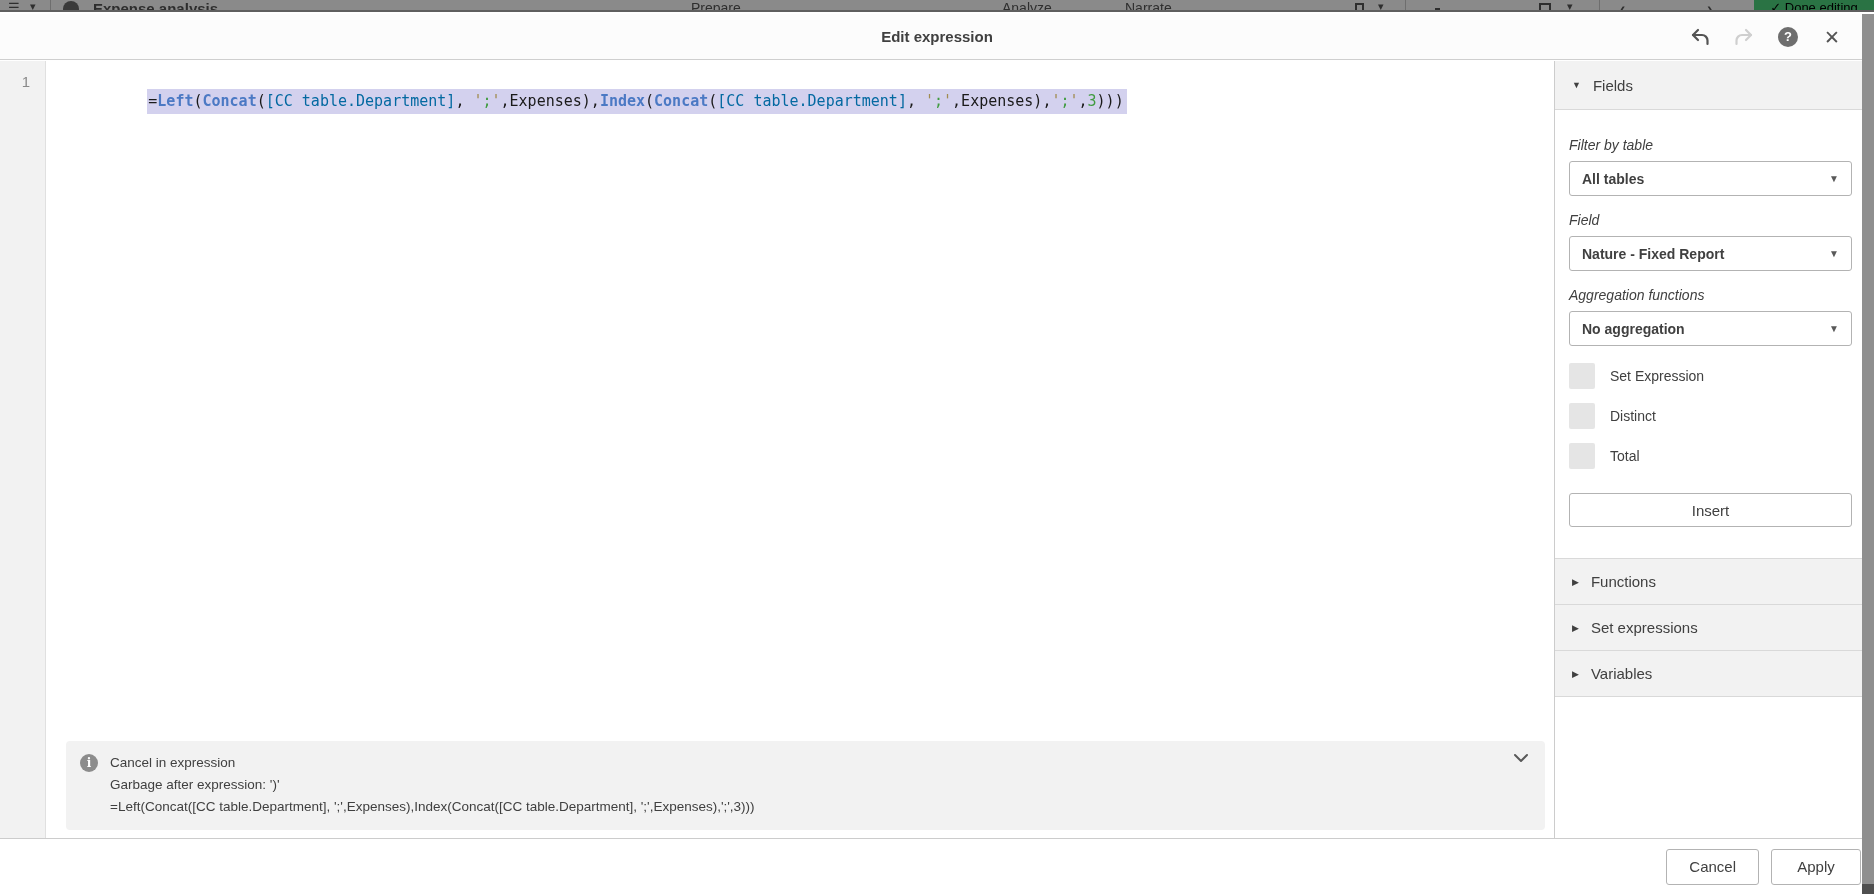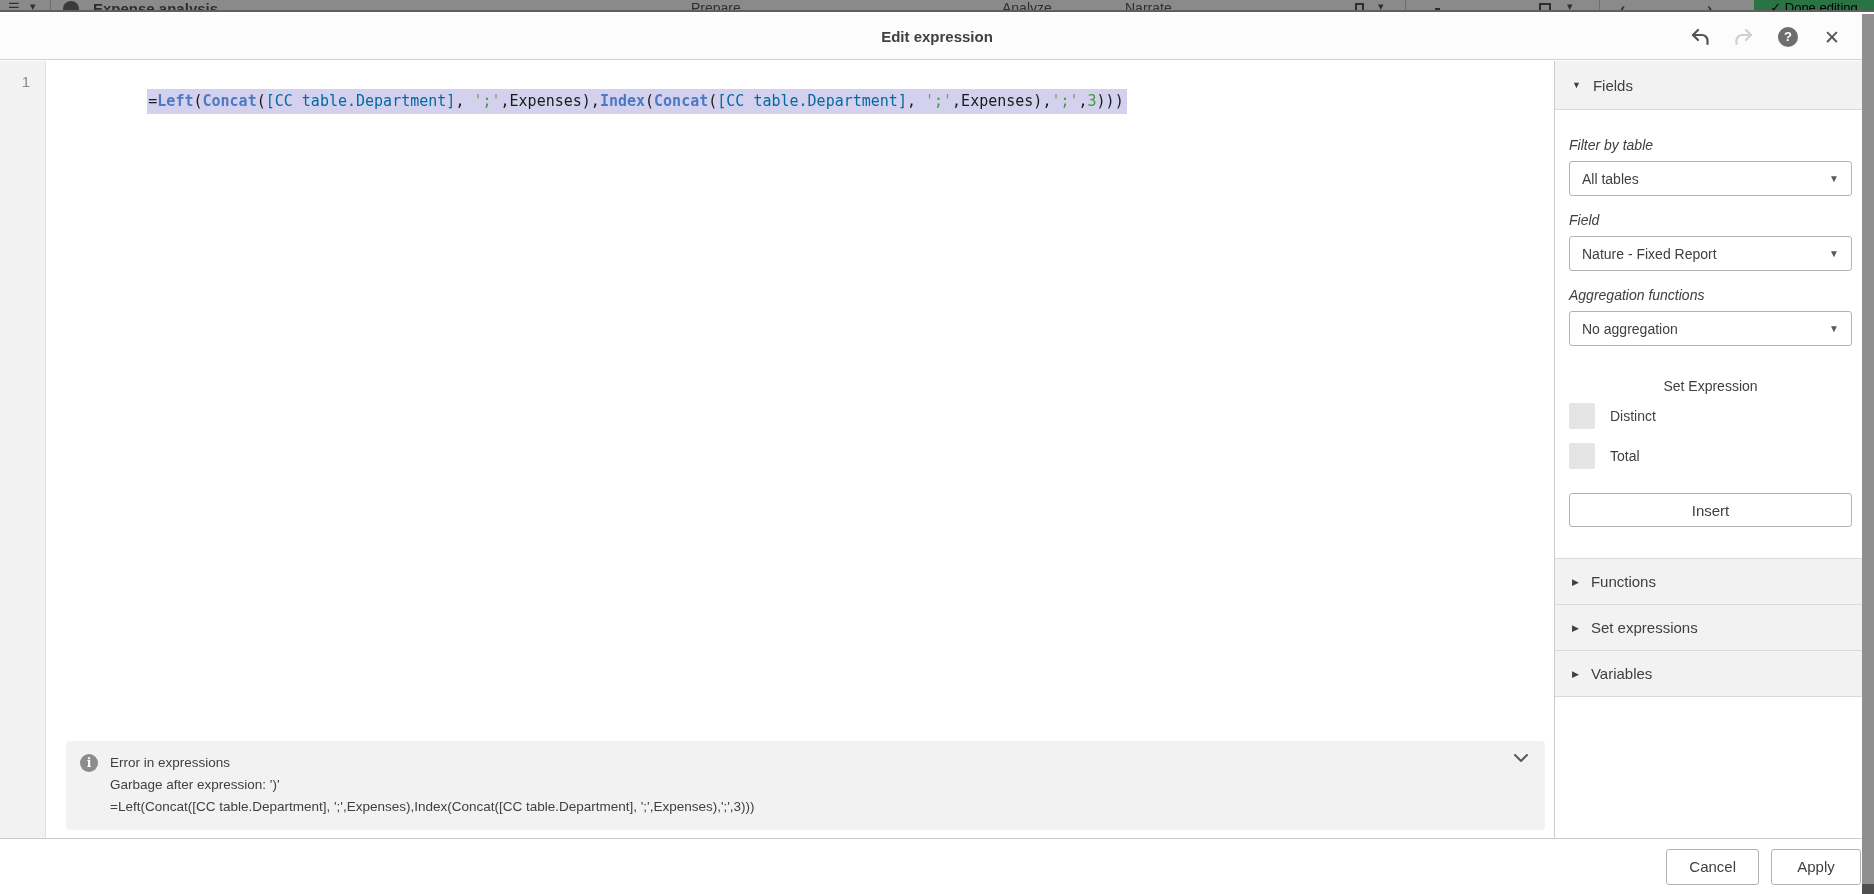--- a/index.html
+++ b/index.html
@@ -66,25 +66,25 @@
   
   .side-panel { width:320px; border-left:1px solid #ccc; background:#fff; position:relative; }
   .section-header { height:49px; background:#f2f2f2; border-bottom:1px solid #d9d9d9;
     display:flex; align-items:center; padding-left:17px; gap:12px;
     font-size:15px; color:#404040; cursor:pointer; }
   .tri { font-size:9px; color:#404040; }
   .panel-content { padding:0 22px 0 14px; }
   .field-label { display:block; font-size:14px; color:#404040; margin-top:27px;font-style:italic; }
   .select { height:35px; border:1px solid #b3b3b3; border-radius:3px; margin-top:8px;
     display:flex; align-items:center; justify-content:space-between; padding:0 12px;
-    font-size:14px; font-weight:normal; color:#404040; background:#fff; cursor:pointer; }
+    font-size:14px; font-weight:bold; color:#404040; background:#fff; cursor:pointer; }
   .select .tri { font-size:10px; color:#595959; }
   .lbl-gap { margin-top:16px; }
   .checkbox-row { display:flex; align-items:center; gap:15px; height:26px; margin-top:14px; }
-  .checkbox-row.first { margin-top:17px;flex-direction:column; }
+  .checkbox-row.first { margin-top:17px; }
   .checkbox { width:26px; height:26px; background:#e5e5e5; border-radius:2px; cursor:pointer; }
   .checkbox-label { font-size:14px; color:#404040; }
   .insert-btn { margin-top:24px; width:100%; height:34px; border:1px solid #b3b3b3;
     border-radius:3px; background:#fff; font-size:15px; color:#404040; cursor:pointer; }
   .collapsed-group { margin-top:31px; border-top:1px solid #d9d9d9; }
   .collapsed-group .section-header { height:46px; }
 
   .dialog-footer { position:absolute; bottom:0; left:0; right:0; height:56px;
     border-top:1px solid #ccc; background:#fff; display:flex; align-items:center;
     justify-content:flex-end; gap:12px; padding-right:13px;padding-left:47px; }
@@ -158,21 +158,21 @@
           <span class="code-selection"><span class="tk-punct">=</span><span class="tk-fn">Left</span><span class="tk-punct">(</span><span class="tk-fn">Concat</span><span class="tk-punct">(</span><span class="tk-field">[CC table.Department]</span><span class="tk-punct">, </span><span class="tk-quote">'</span><span class="tk-semi">;</span><span class="tk-quote">'</span><span class="tk-punct">,Expenses),</span><span class="tk-fn">Index</span><span class="tk-punct">(</span><span class="tk-fn">Concat</span><span class="tk-punct">(</span><span class="tk-field">[CC table.Department]</span><span class="tk-punct">, </span><span class="tk-quote">'</span><span class="tk-semi">;</span><span class="tk-quote">'</span><span class="tk-punct">,Expenses),</span><span class="tk-quote">'</span><span class="tk-semi">;</span><span class="tk-quote">'</span><span class="tk-punct">,</span><span class="tk-num">3</span><span class="tk-punct">)))</span></span>
         </div>
 
         <div class="error-box">
           <span class="info-icon">i</span>
           <span class="error-chevron">
             <svg width="16" height="10" viewBox="0 0 16 10" fill="none" stroke="#595959" stroke-width="2" stroke-linecap="round" stroke-linejoin="round">
                 <path d="M2 2 L8 8 L14 2"></path>
               </svg>
           </span>
-          <div class="error-line">Error in expressions</div>
+          <div class="error-line">Cancel in expression</div>
           <div class="error-line">Garbage after expression: ')'</div>
           <div class="error-line">=Left(Concat([CC table.Department], ';',Expenses),Index(Concat([CC table.Department], ';',Expenses),';',3)))</div>
         </div>
       </div>
 
       <div class="side-panel">
 
         <div class="section-header">
           <span class="tri">▼</span>
           <span>Fields</span>

